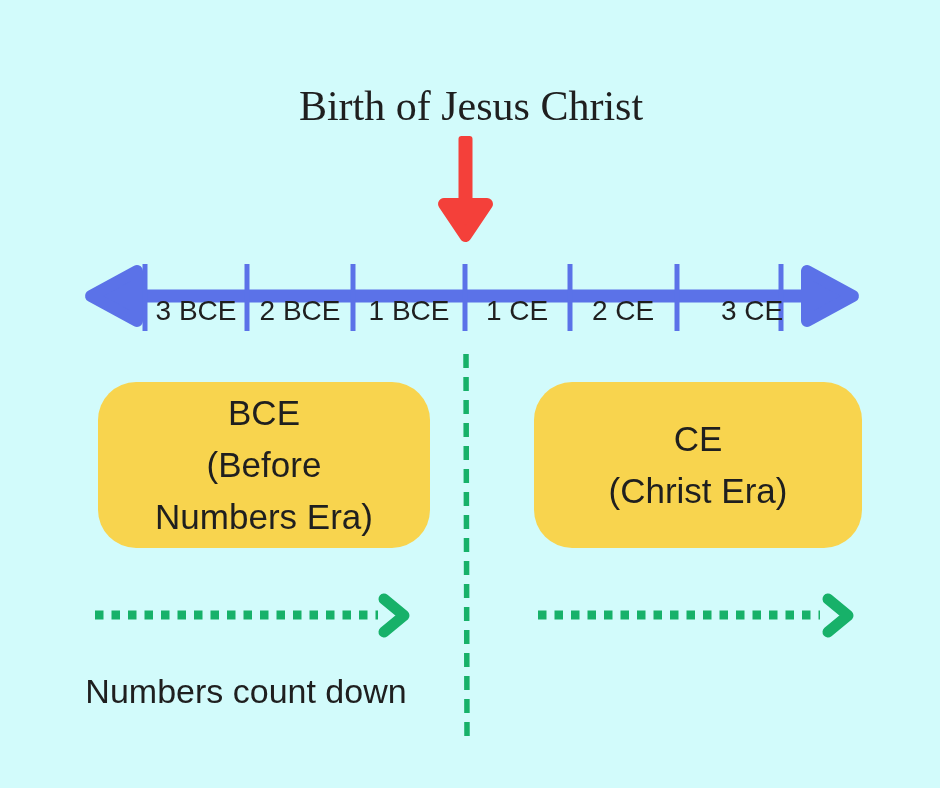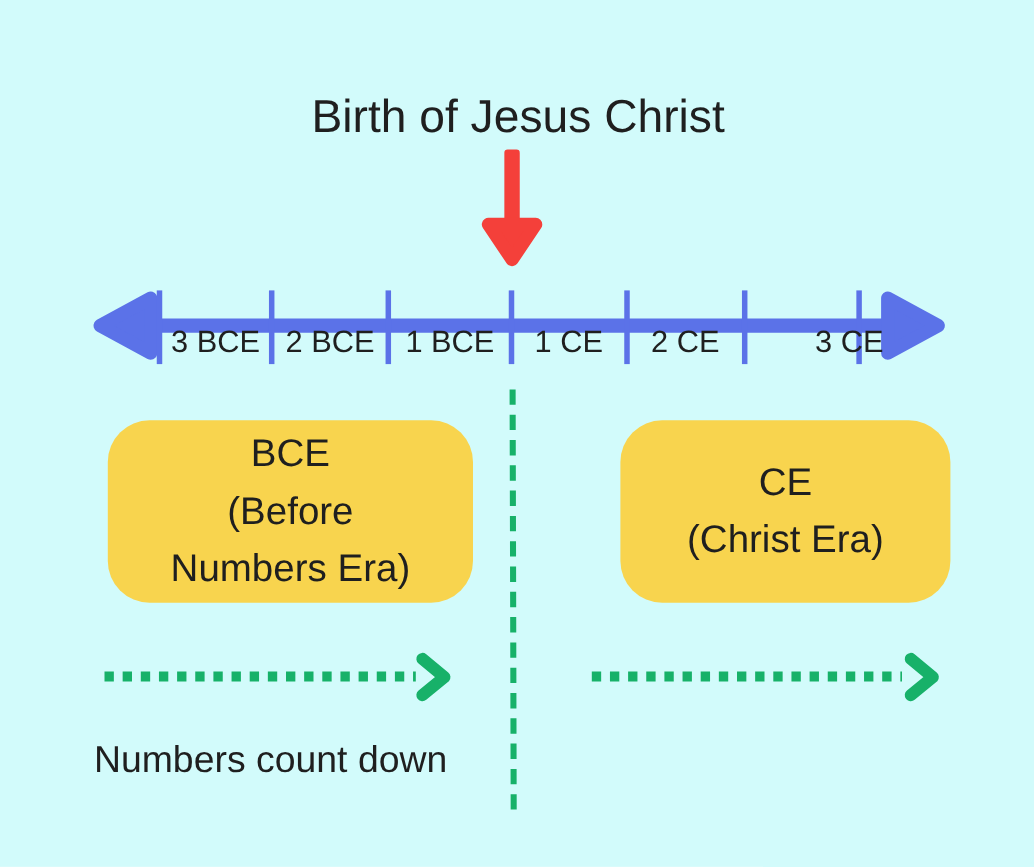--- a/index.html
+++ b/index.html
@@ -10,35 +10,36 @@
     font-family:"Liberation Sans", sans-serif;
     color:#1f1f1f;
     overflow:hidden;
   }
   .art{position:absolute;left:0;top:0;}
   .page-title{
     position:absolute;top:82px;left:471px;
     transform:translateX(-50%);
     font-size:42px;font-weight:400;white-space:nowrap;
     color:#1f1f1f;
+    font-family:Liberation Serif, serif;
   }
   .tick-label{
     position:absolute;top:248px;
     transform:translateX(-50%);
     font-size:28px;white-space:nowrap;color:#1f1f1f;margin-top:47px;
   }
   .era-box{
     position:absolute;top:382px;height:166px;
     background:#f8d44e;border-radius:38px;
     display:flex;flex-direction:column;justify-content:center;align-items:center;
     text-align:center;
   }
   .era-box .line{font-size:35px;line-height:52px;color:#1f1f1f;white-space:nowrap;}
   .bce-box{left:78px;width:332px;margin-left:20px;}
-  .ce-box{left:534px;width:300px;margin-left:30px;}
+  .ce-box{left:534px;width:328px;}
   .caption{
     position:absolute;top:672px;
     transform:translateX(-50%);
     font-size:34px;white-space:nowrap;color:#1f1f1f;text-align:center;
   }
   .caption.left{left:246px;}
   .caption.right{left:687px;}
 </style>
 </head>
 <body>
@@ -79,21 +80,21 @@
     </g>
   </svg>
 
   <div class="page-title">Birth of Jesus Christ</div>
 
   <span class="tick-label" style="left:196px">3 BCE</span>
   <span class="tick-label" style="left:300px">2 BCE</span>
   <span class="tick-label" style="left:409px">1 BCE</span>
   <span class="tick-label" style="left:517px">1 CE</span>
   <span class="tick-label" style="left:623px">2 CE</span>
-  <span class="tick-label" style="left:772px">3 CE</span>
+  <span class="tick-label" style="left:752px">3 CE</span>
 
   <div class="era-box bce-box">
     <div class="line">BCE</div>
     <div class="line">(Before</div>
     <div class="line">Numbers Era)</div>
   </div>
   <div class="era-box ce-box">
     <div class="line">CE</div>
     <div class="line">(Christ Era)</div>
   </div>

